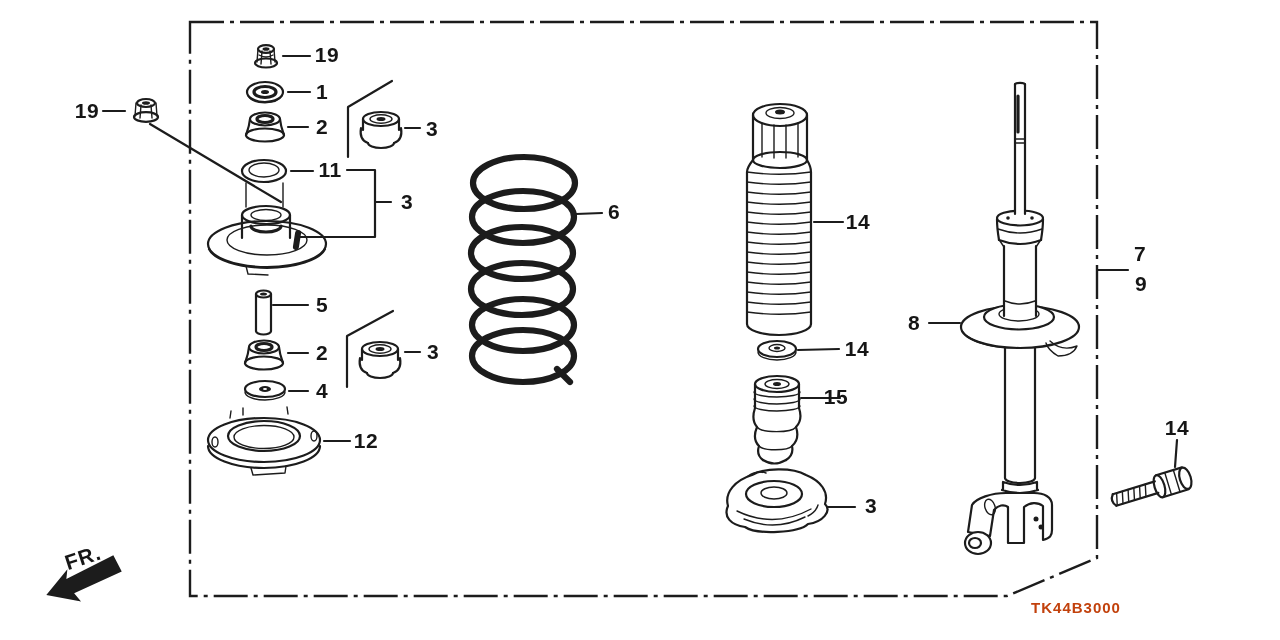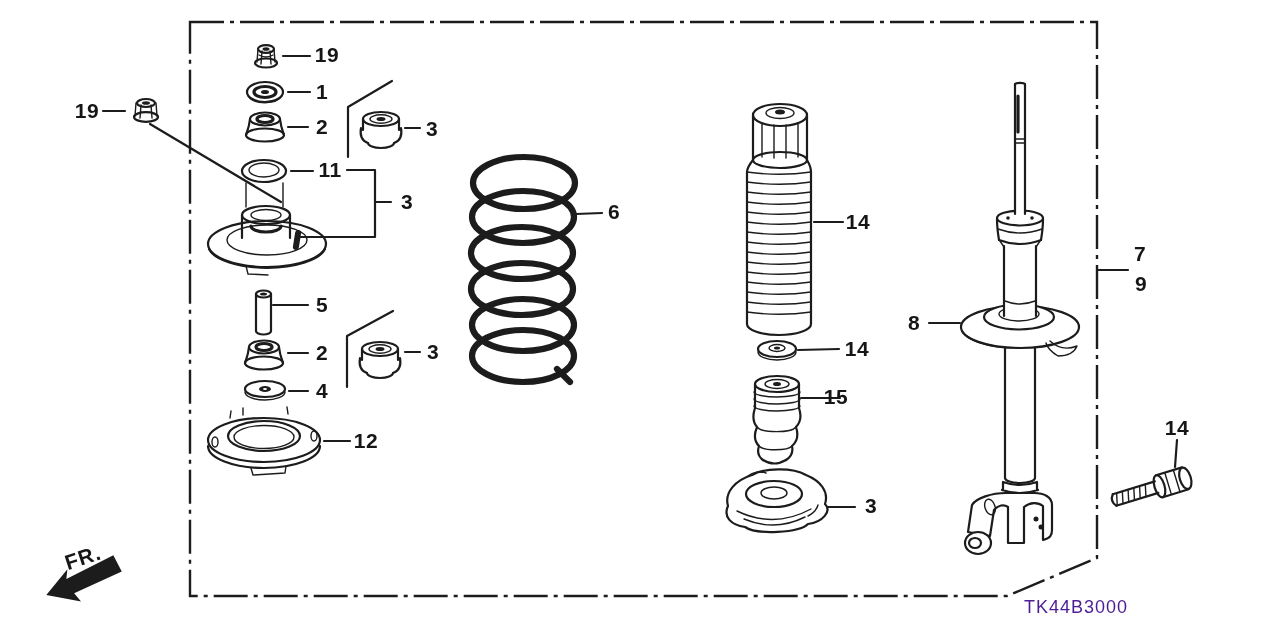--- a/index.html
+++ b/index.html
@@ -17,21 +17,21 @@
   .dark { fill:#1c1c1c; stroke:none; }
   .nostroke { stroke:none; }
   .border-line { fill:none; stroke:#1c1c1c; stroke-width:2.4; stroke-dasharray:34 6 4 6; }
   .plabel {
     position:absolute; transform:translate(-50%,-50%);
     font-weight:bold; font-size:21px; color:#161616; white-space:nowrap;
     letter-spacing:0.5px; user-select:none;
   }
   .diagcode {
     position:absolute; transform:translate(-50%,-50%);
-    font-weight:normal; font-size:18px; color:#4c1d95; letter-spacing:1px;
+    font-weight:bold; font-size:15px; color:#c2410c; letter-spacing:1px;
   }
   .frtext { font-weight:bold; font-size:21px; fill:#161616; letter-spacing:1px; }
 </style>
 </head>
 <body>
 
 <div id="stage">
 
 <svg id="art" width="1280" height="640" viewBox="0 0 1280 640">
 

